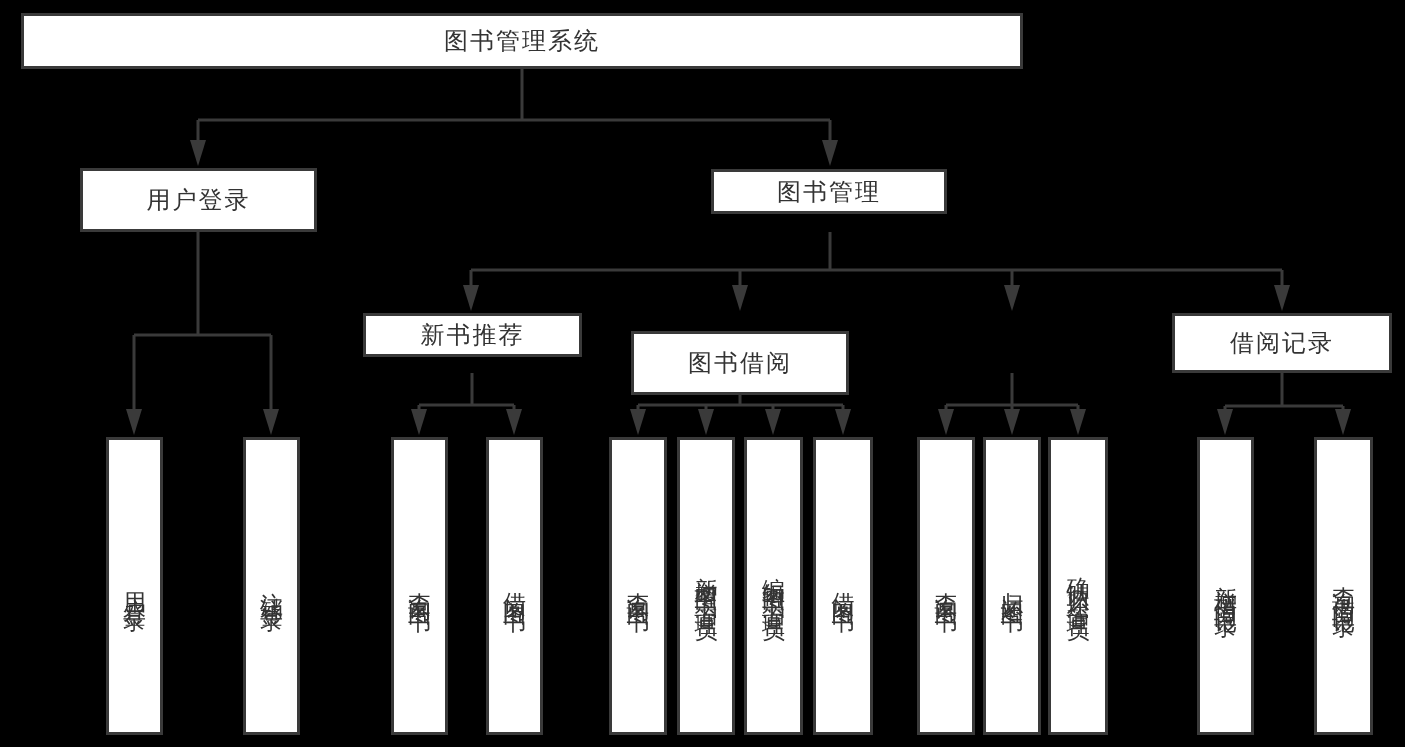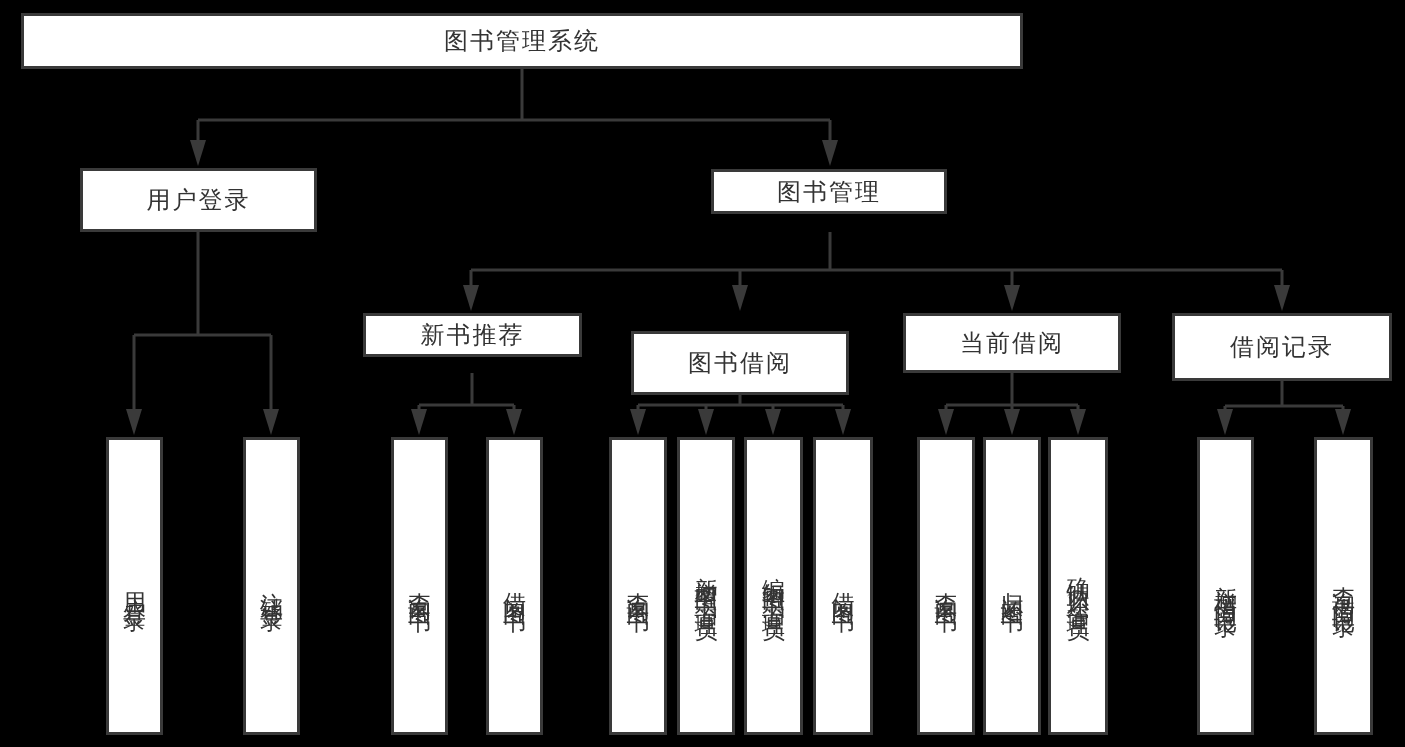--- a/index.html
+++ b/index.html
@@ -72,24 +72,21 @@
   <div class="box hbox" style="left:711px;top:169px;width:236px;height:45px;">
     <span>图书管理</span>
   </div>
 
   <div class="box hbox" style="left:363px;top:313px;width:219px;height:44px;">
     <span>新书推荐</span>
   </div>
   <div class="box hbox" style="left:631px;top:313px;width:218px;height:64px;margin-top:18px;">
     <span>图书借阅</span>
   </div>
-  <div class="box hbox" style="left:903px;top:313px;width:218px;height:60px;">
-    <span>当前借阅</span>
-  </div>
-  <div class="box hbox" style="left:1172px;top:313px;width:220px;height:68px;">
+  <div class="box hbox" style="left:1172px;top:313px;width:220px;height:60px;">
     <span>借阅记录</span>
   </div>
 
   <div class="box leaf" style="left:106px;top:437px;width:57px;height:298px;">
     <span>用户登录</span>
   </div>
   <div class="box leaf" style="left:243px;top:437px;width:57px;height:298px;">
     <span>注销登录</span>
   </div>
 

